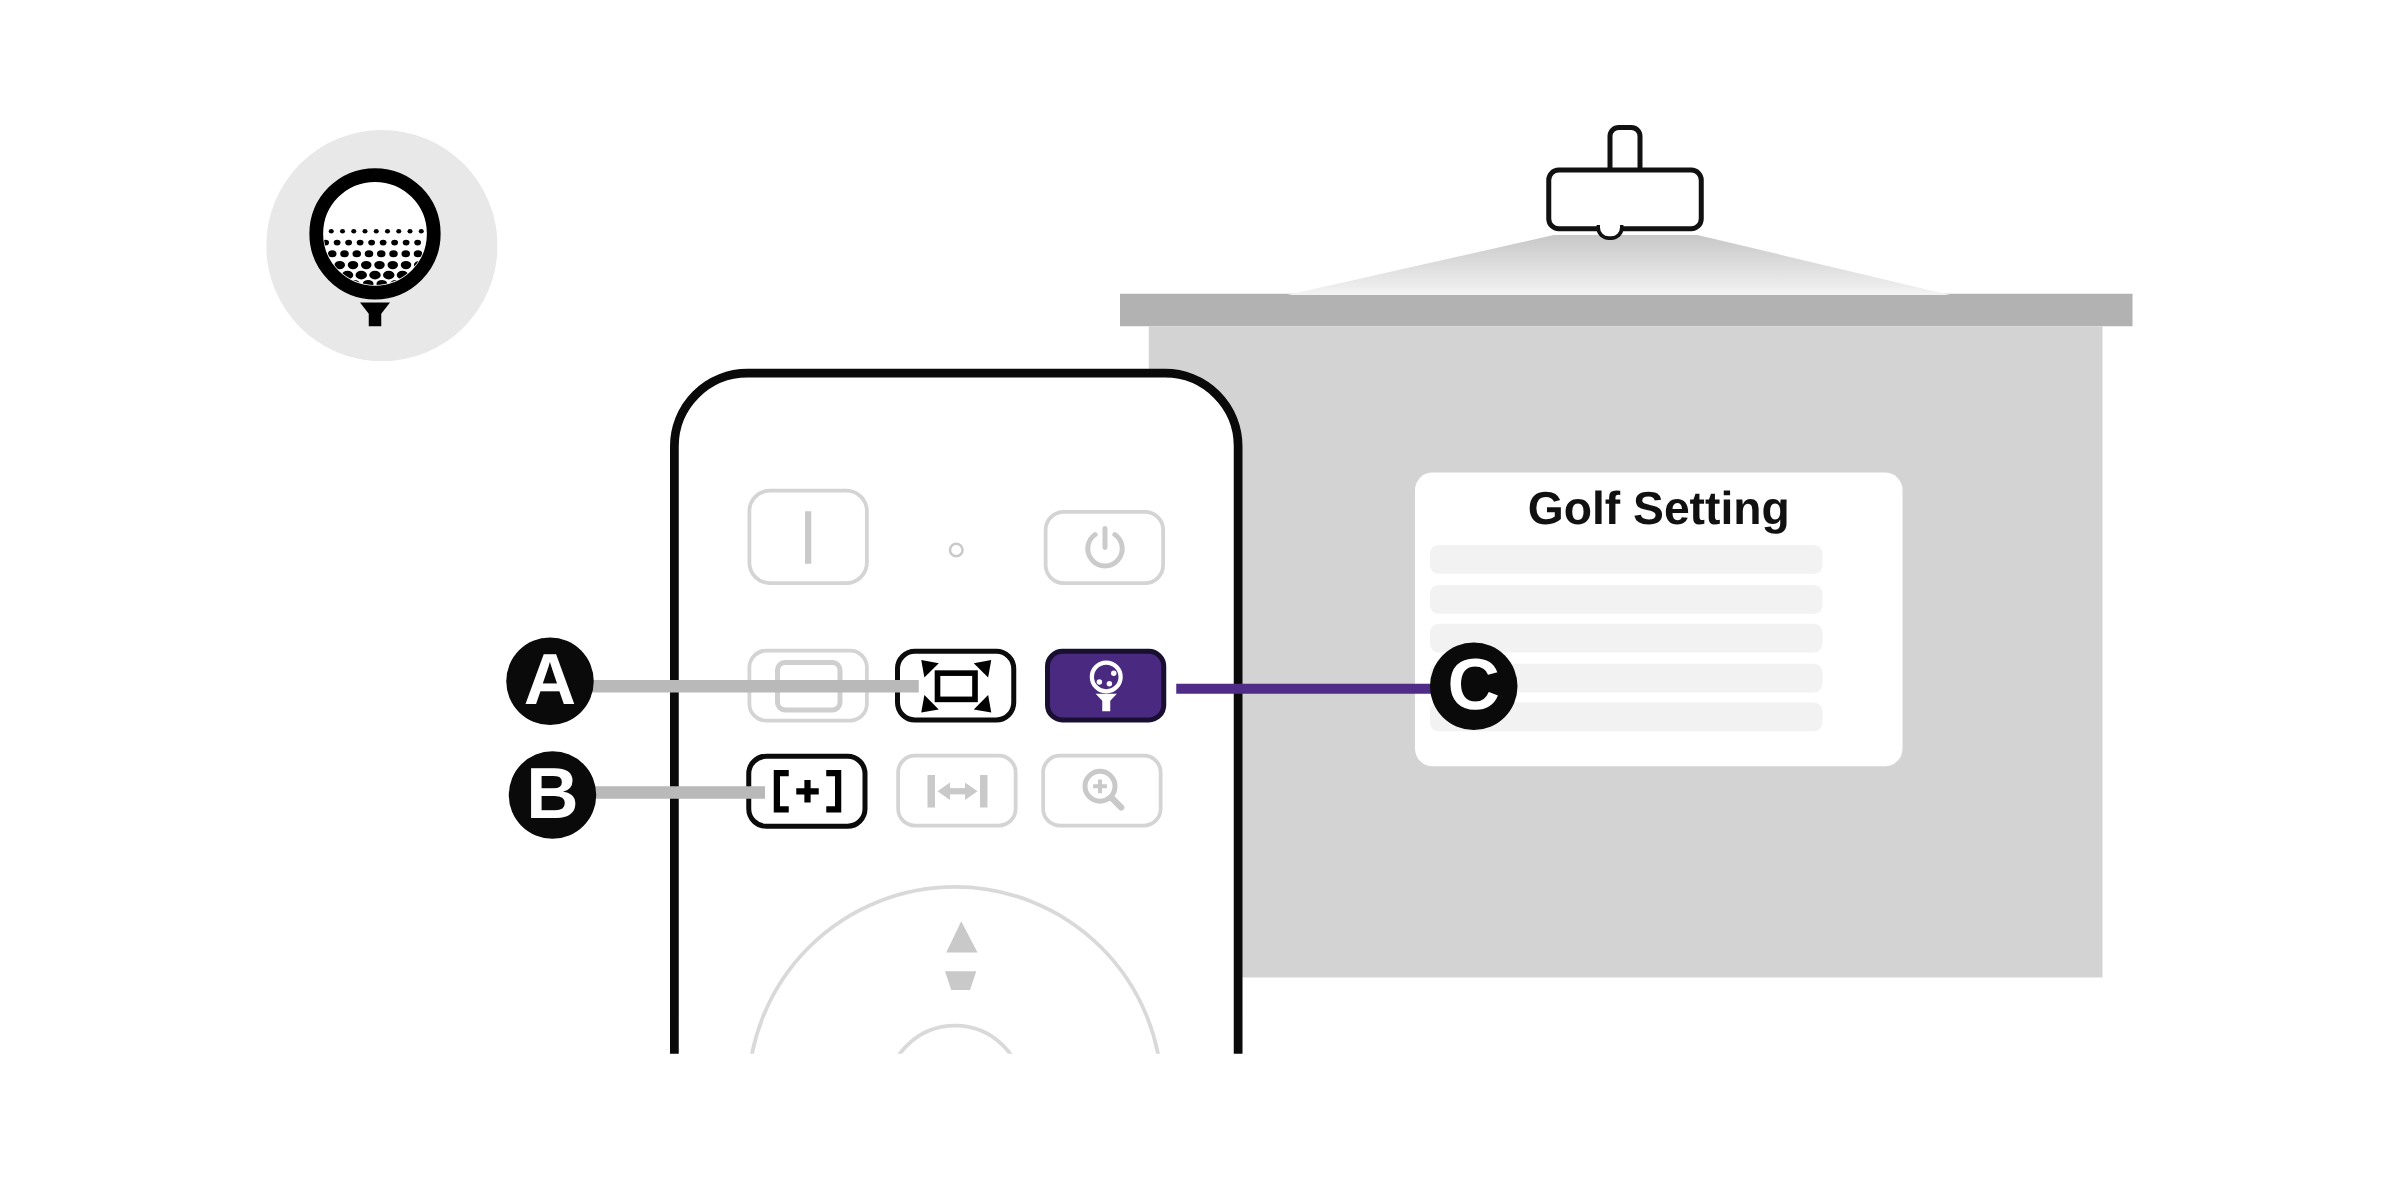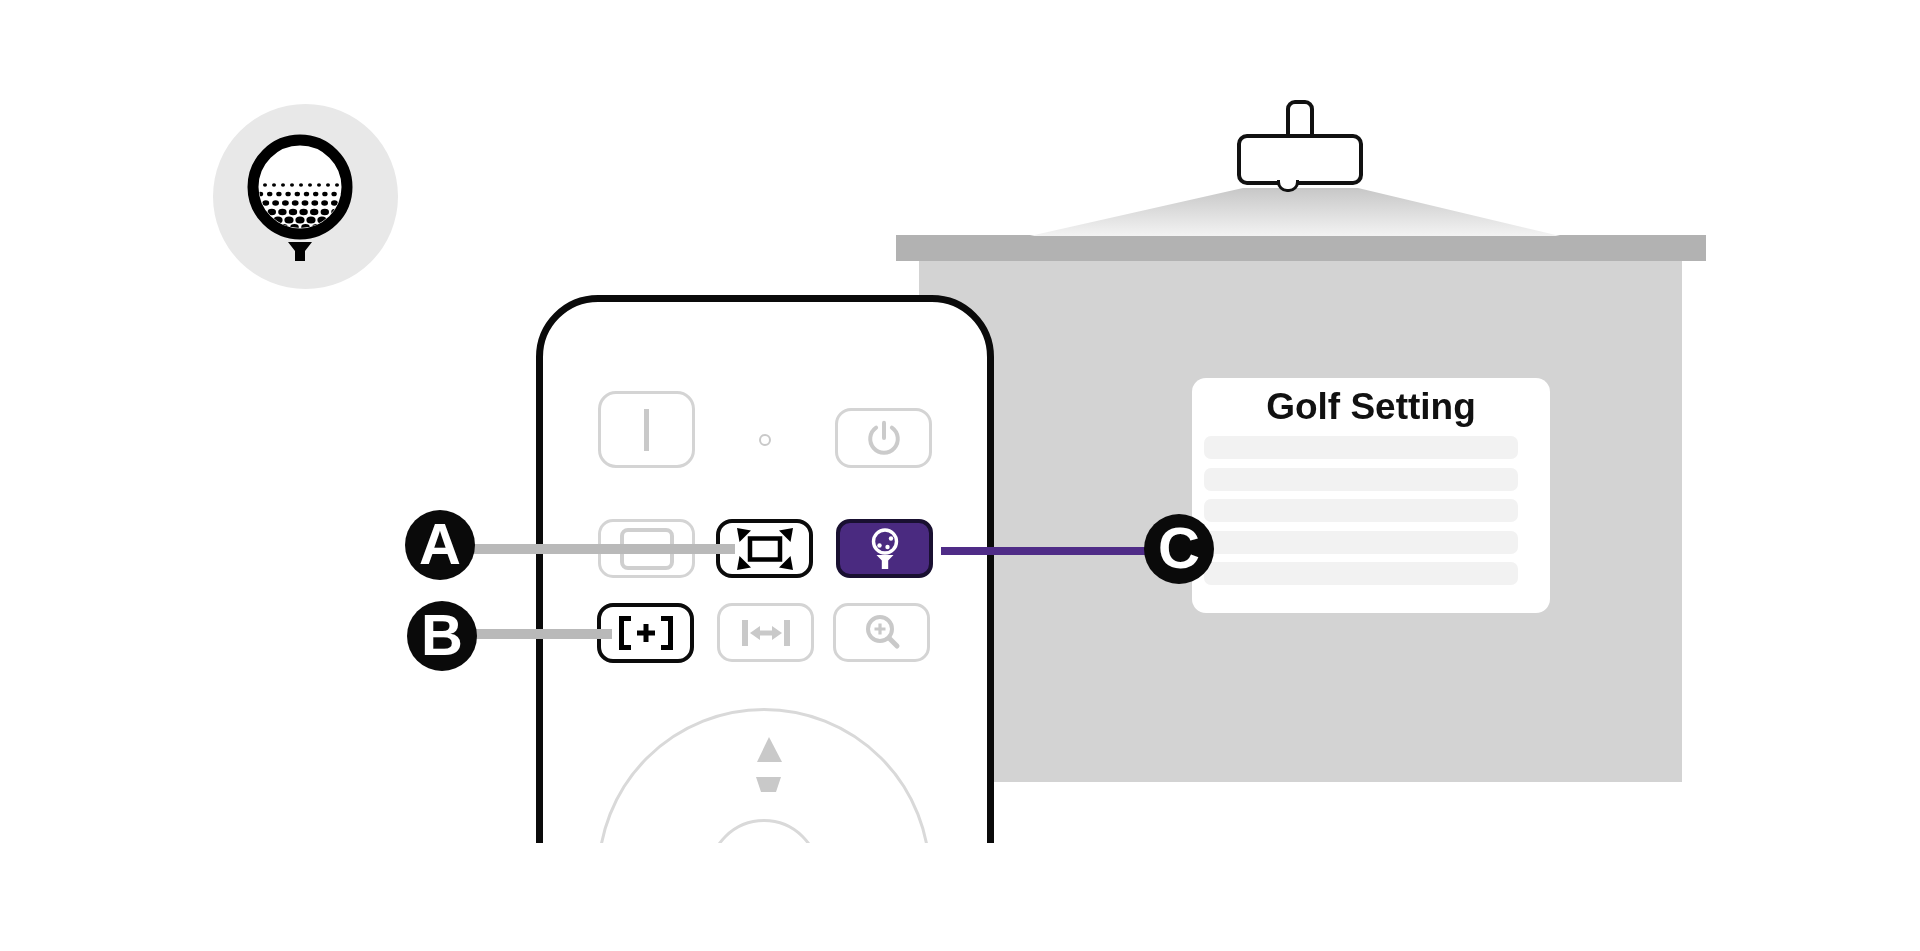--- a/index.html
+++ b/index.html
@@ -17,21 +17,21 @@
   .screen-bar{left:896px;top:235px;width:810px;height:26px;background:var(--screen-bar-gray,#b2b2b2);}
   .screen-body{left:919px;top:261px;width:763px;height:521px;background:var(--screen-body-gray,#d3d3d3);}
   .beam-svg{left:1000px;top:130px;}
 
   
   .proj-stub{left:1286px;top:100px;width:28px;height:40px;background:#fff;border:4px solid #111;border-radius:9px 9px 2px 2px;}
   .proj-body{left:1237px;top:134px;width:126px;height:51px;background:#fff;border:4px solid #111;border-radius:10px;}
   .proj-lens{left:1277px;top:180px;width:22px;height:12px;background:#fff;border:3px solid #111;border-top:none;border-radius:0 0 10px 10px;}
 
   
-  .panel{left:1192px;top:378px;width:358px;height:235px;background:#fff;border-radius:14px;}
+  .panel{left:1132px;top:378px;width:390px;height:235px;background:#fff;border-radius:14px;}
   .panel-title{position:absolute;left:0;top:8px;width:100%;text-align:center;
     font-size:37px;font-weight:bold;color:#111;letter-spacing:0px;}
   .panel-rows{position:absolute;left:12px;top:58px;width:314px;}
   .panel-row{height:23px;border-radius:7px;background:var(--panel-row-gray,#f2f2f2);margin-bottom:8.5px;}
 
   
   .remote-body{left:536px;top:295px;width:458px;height:600px;background:#fff;
     border:7px solid #0a0a0a;border-radius:62px 62px 0 0;}
   .pad-ring{border:3px solid #d9d9d9;border-radius:50%;background:#fff;}
   .pad-outer{left:597px;top:708px;width:334px;height:334px;}

